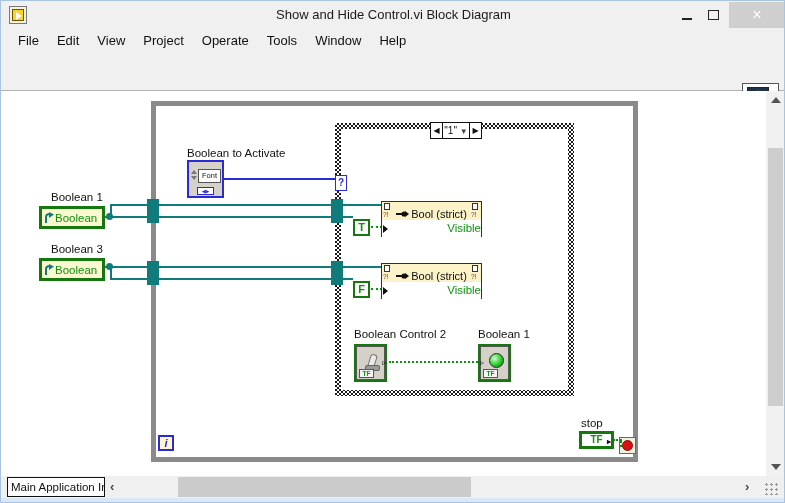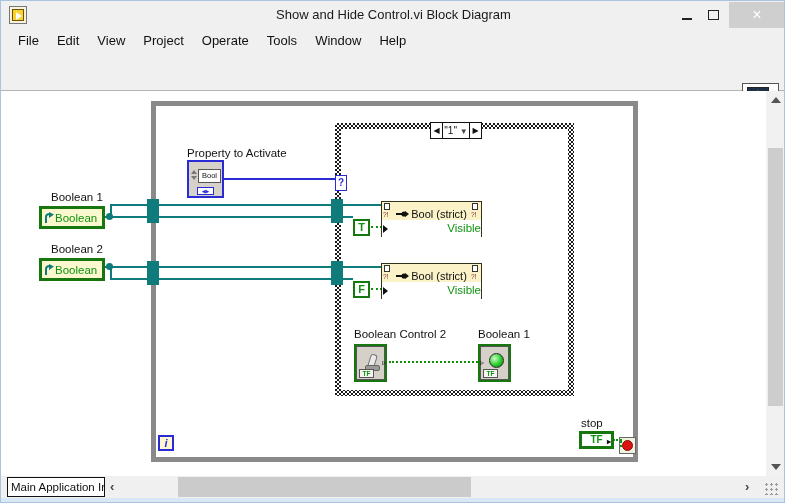--- a/index.html
+++ b/index.html
@@ -256,39 +256,39 @@
   <div class="abs case">
       <div class="case-inner"></div>
     </div>
   <div class="abs selector">
     <div class="sel-cell sel-arrow">◀</div>
     <div class="sel-cell sel-mid"><span>"1"</span> <span class="ddv">▼</span></div>
     <div class="sel-cell sel-arrow">▶</div>
   </div>
   <div class="abs qterm">?</div>
 
-  <div class="abs freelabel" style="left:186px;top:146px;">Property to Activate</div>
+  <div class="abs freelabel" style="left:186px;top:146px;">Boolean to Activate</div>
   <div class="abs" style="left:186px;top:159px;width:37px;height:38px;border:2px solid #2b2bd5;background:#d6d2ca;z-index:4;">
     <div style="position:absolute;left:2px;top:8px;">
       <div class="tri" style="border-bottom:4px solid #777;border-left:3px solid transparent;border-right:3px solid transparent;"></div>
       <div class="tri" style="top:6px;border-top:4px solid #777;border-left:3px solid transparent;border-right:3px solid transparent;"></div>
     </div>
-    <div style="position:absolute;left:9px;top:7px;width:23px;height:14px;background:#fff;border:1px solid #555;font-size:7.5px;color:#111;line-height:12px;text-align:center;">Bool</div>
+    <div style="position:absolute;left:9px;top:7px;width:23px;height:14px;background:#fff;border:1px solid #555;font-size:7.5px;color:#111;line-height:12px;text-align:center;">Font</div>
     <div style="position:absolute;left:8px;bottom:1px;width:17px;height:8px;background:#fff;border:1px solid #2b2bd5;font-size:5px;color:#2b2bd5;text-align:center;line-height:6px;">◀▶</div>
   </div>
 
   <div class="abs freelabel" style="left:50px;top:190px;">Boolean 1</div>
   <div class="abs refnum" style="left:38px;top:205px;">
     <svg width="10" height="12">
       <path d="M2,11 L2,5 Q2,2 6,2" fill="none" stroke="#0f7b7b" stroke-width="2"></path>
       <polygon points="5,0 10,2.5 5,6" fill="#0f7b7b"></polygon>
     </svg>
     <span class="txt">Boolean</span>
   </div>
-  <div class="abs freelabel" style="left:50px;top:242px;">Boolean 2</div>
+  <div class="abs freelabel" style="left:50px;top:242px;">Boolean 3</div>
   <div class="abs refnum" style="left:38px;top:257px;">
     <svg width="10" height="12">
       <path d="M2,11 L2,5 Q2,2 6,2" fill="none" stroke="#0f7b7b" stroke-width="2"></path>
       <polygon points="5,0 10,2.5 5,6" fill="#0f7b7b"></polygon>
     </svg>
     <span class="txt">Boolean</span>
   </div>
 
 
   <div class="abs wire-teal" style="left:104px;top:215px;width:248px;height:2px;"></div>

